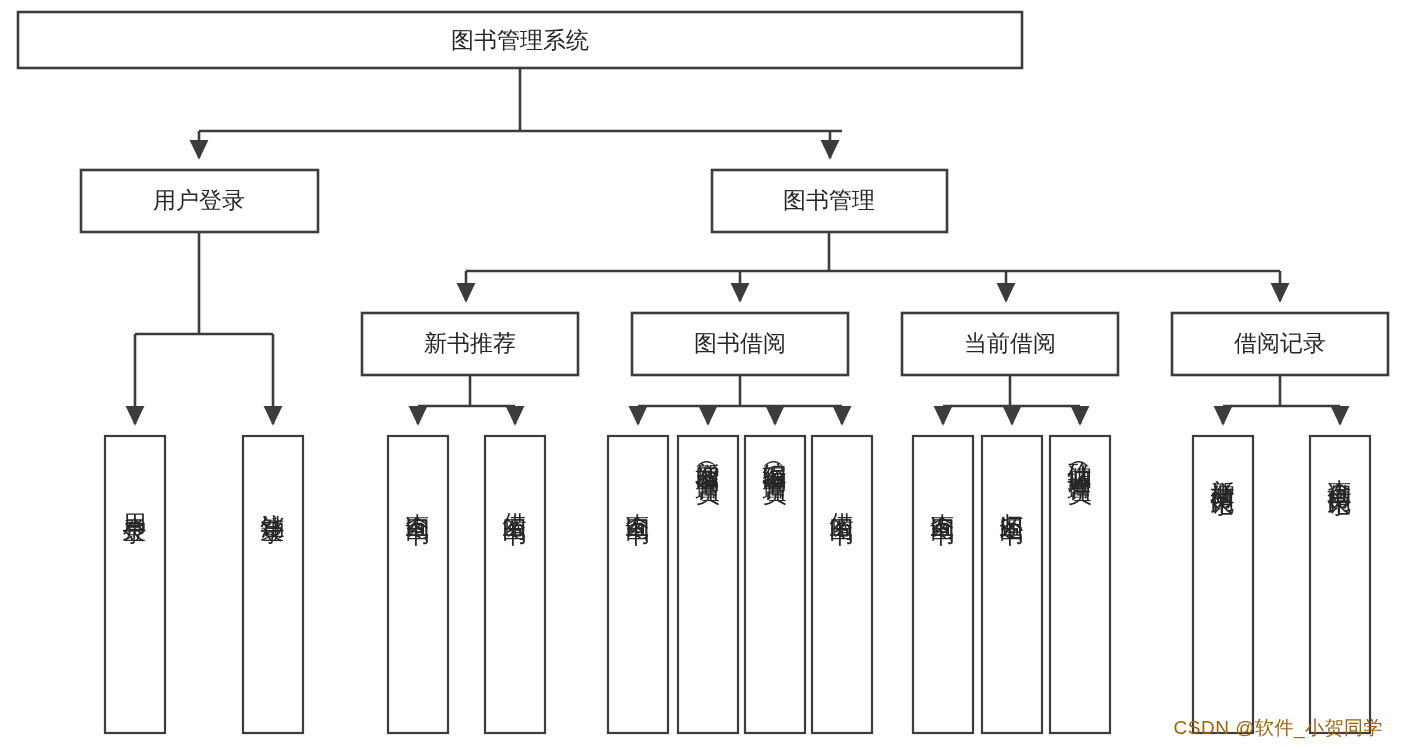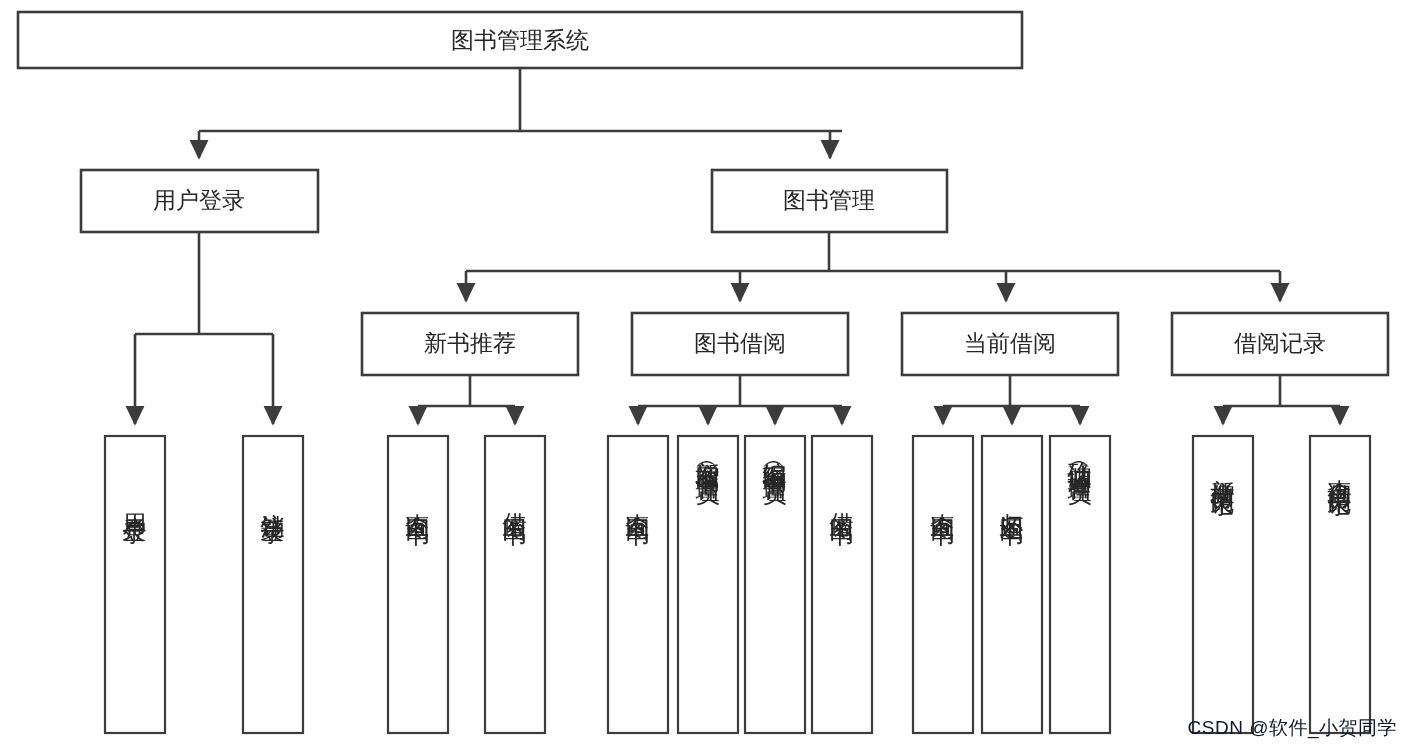--- a/index.html
+++ b/index.html
@@ -69,25 +69,25 @@
     font-family: "Liberation Sans", "DejaVu Sans", sans-serif;
     font-size: 24px;
     line-height: 1.05;
     color: #262626;
     letter-spacing: 3px;
     white-space: nowrap;
     text-align: center;
   }
   .watermark {
     position: absolute;
-    right: 8px;
+    right: 22px;
     bottom: 6px;
     font-family: "Liberation Sans", "DejaVu Sans", sans-serif;
     font-size: 19px;
-    color: #0f172a;
+    color: #a16207;
     white-space: nowrap;
     letter-spacing: 0.5px;
   }
 </style>
 </head>
 <body>
 
 <div id="diagram-root">
 
   <svg id="flow" viewBox="0 0 1405 747">

